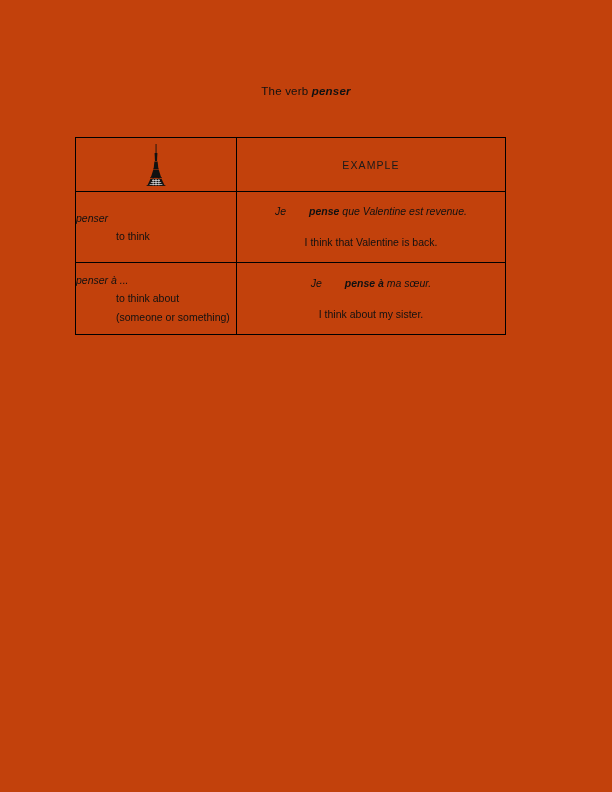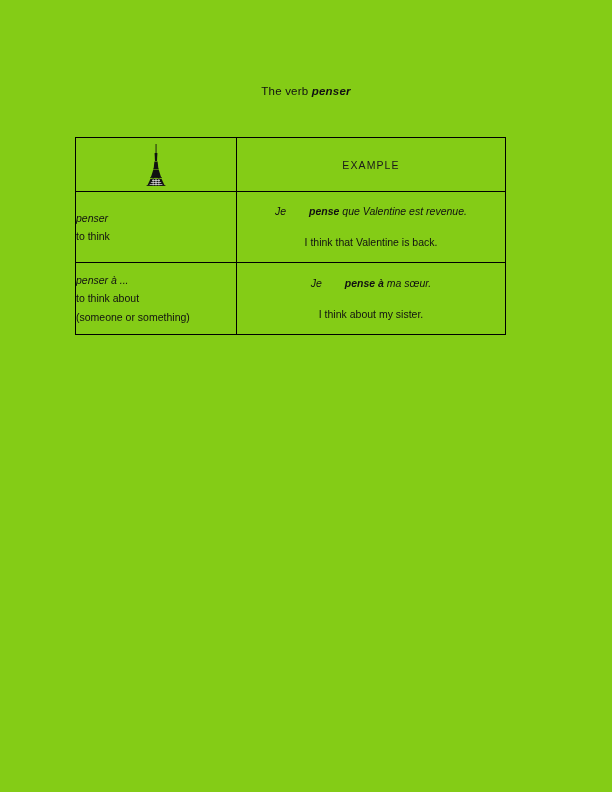--- a/index.html
+++ b/index.html
@@ -12,21 +12,21 @@
     height: 792px;
     background: #ffffff;
     font-family: "Liberation Sans", sans-serif;
     color: #000000;
     position: relative;
     overflow: hidden;
   }
   .page {
     position: absolute;
     inset: 0;
-    background: #84cc16;
+    background: #c2410c;
   }
   .page-title {
     position: absolute;
     top: 85px;
     left: 0;
     width: 612px;
     text-align: center;
     font-size: 11.5px;
     letter-spacing: 0.2px;
     color: #111;
@@ -75,20 +75,21 @@
     font-size: 10.5px;
     line-height: 1.75;
     color: #111;
   }
   .form-cell .fr {
     font-style: italic;
     display: block;
   }
   .form-cell .en {
     display: block;
+    margin-left: 40px;
   }
   .form-cell.plain .fr { font-style: normal; }
   .form-cell.indent { padding-left: 20px; }
   .form-cell.indent2 { padding-left: 22px; }
 
   .example-cell {
     padding: 9px 10px;
     text-align: center;
     font-size: 10.5px;
     line-height: 1.6;

